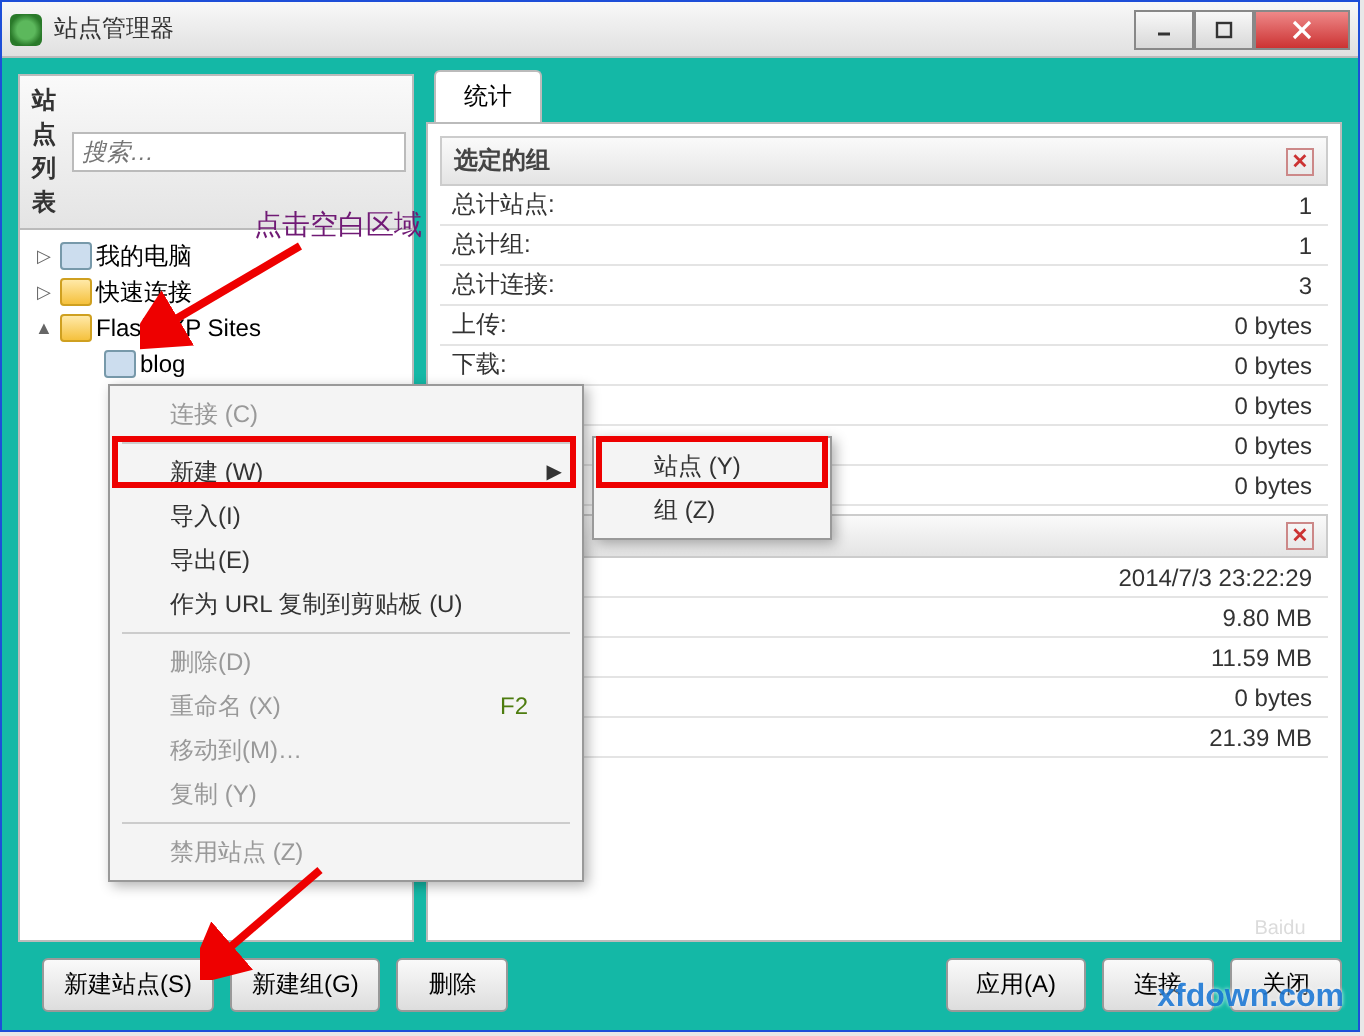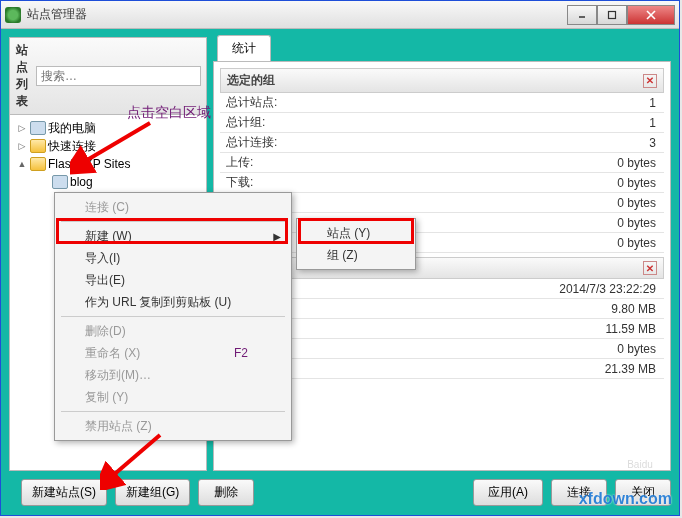--- a/index.html
+++ b/index.html
@@ -9,21 +9,21 @@
 .titlebar .icon{width:16px;height:16px;margin-right:6px;background:radial-gradient(circle,#5cb85c 40%,#2a7a2a 70%);border-radius:3px}
 .titlebar .title{flex:1;color:#333}
 .winbtns{display:flex;gap:0}
 .winbtn{width:30px;height:20px;border:1px solid #888;background:linear-gradient(#f8f8f8,#d8d8d8);display:flex;align-items:center;justify-content:center;font-size:10px;cursor:pointer}
 .winbtn.close{background:linear-gradient(#e88,#c33);color:#fff;width:48px}
 .winbtn.close svg{stroke:#fff}
 .client{position:absolute;left:8px;top:36px;right:8px;bottom:44px;display:flex;gap:6px}
 .leftpane{width:198px;display:flex;flex-direction:column}
 .grouphdr{background:linear-gradient(#fafafa,#e4e4e4);border:1px solid #bbb;padding:4px 6px;display:flex;align-items:center;gap:8px}
 .grouphdr .lbl{font-weight:bold;color:#333}
-.searchbox{flex:1;border:1px solid #bbb;padding:2px 4px;background:#fff;color:#888}
+.searchbox{flex:1;border:1px solid #bbb;padding:2px 4px;background:#fff;font-style:italic;color:#888}
 .tree{flex:1;border:1px solid #bbb;border-top:none;background:#fff;padding:4px 2px;overflow:hidden;position:relative}
 .tree-row{display:flex;align-items:center;height:18px;padding-left:4px;gap:2px;cursor:pointer}
 .tree-toggle{width:12px;height:12px;display:inline-flex;align-items:center;justify-content:center;font-size:9px;color:#666}
 .folder-icon{width:16px;height:14px;background:linear-gradient(#ffe9a8,#f5c13d);border-radius:2px;border:1px solid #cfa020}
 .pc-icon{width:16px;height:14px;background:#cde;border:1px solid #79a;border-radius:2px}
 .tree-row.ind2{padding-left:40px}
 .rightpane{flex:1;display:flex;flex-direction:column}
 .tabs{height:24px;display:flex;align-items:flex-end}
 .tab{border:1px solid #bbb;border-bottom:none;padding:4px 14px;background:#fff;border-radius:3px 3px 0 0;margin-left:4px}
 .proppanel{flex:1;border:1px solid #bbb;background:#fff;padding:6px;overflow:hidden}
@@ -33,21 +33,21 @@
 .prop-key{width:160px;padding-left:6px;color:#333}
 .prop-val{flex:1;text-align:right;padding-right:8px;color:#333}
 .footer{position:absolute;left:20px;right:8px;bottom:8px;height:30px;display:flex;align-items:center;gap:8px}
 .btn{border:1px solid #999;background:linear-gradient(#fafafa,#ddd);padding:4px 10px;border-radius:3px;cursor:pointer;min-width:70px;text-align:center}
 .btn.sm{min-width:56px}
 .spacer{flex:1}
 .ctxmenu{position:absolute;background:#f4f4f4;border:1px solid #999;box-shadow:2px 2px 6px rgba(0,0,0,.3);padding:3px 2px;z-index:20}
 .ctx-item{padding:4px 28px 4px 28px;color:#333;cursor:pointer;position:relative;white-space:nowrap;height:22px;display:flex;align-items:center}
 .ctx-item.disabled{color:#999;cursor:default}
 .ctx-item .arrow{position:absolute;right:8px;font-size:10px}
-.ctx-item .hotkey{position:absolute;right:41px;color:#701a75}
+.ctx-item .hotkey{position:absolute;right:25px;color:#4d7c0f}
 .ctx-sep{height:1px;background:#ccc;margin:3px 4px}
 .ctxmenu.main{left:54px;top:192px;width:238px}
 .ctxmenu.sub{left:296px;top:218px;width:120px}
 .redbox{position:absolute;border:3px solid #e00;pointer-events:none;z-index:30}
 .redbox.b1{left:56px;top:218px;width:232px;height:26px}
 .redbox.b2{left:298px;top:218px;width:116px;height:26px}
 .anno-text{position:absolute;color:#701a75;font-size:14px;z-index:30;pointer-events:none}
 .anno-text.a1{left:127px;top:104px}
 .arrow-svg{position:absolute;z-index:29;pointer-events:none}
 .watermark{position:absolute;right:10px;bottom:10px;color:#1f7ad6;font-weight:bold;font-size:16px;opacity:.9;z-index:40;pointer-events:none;text-shadow:0 0 2px #fff}

